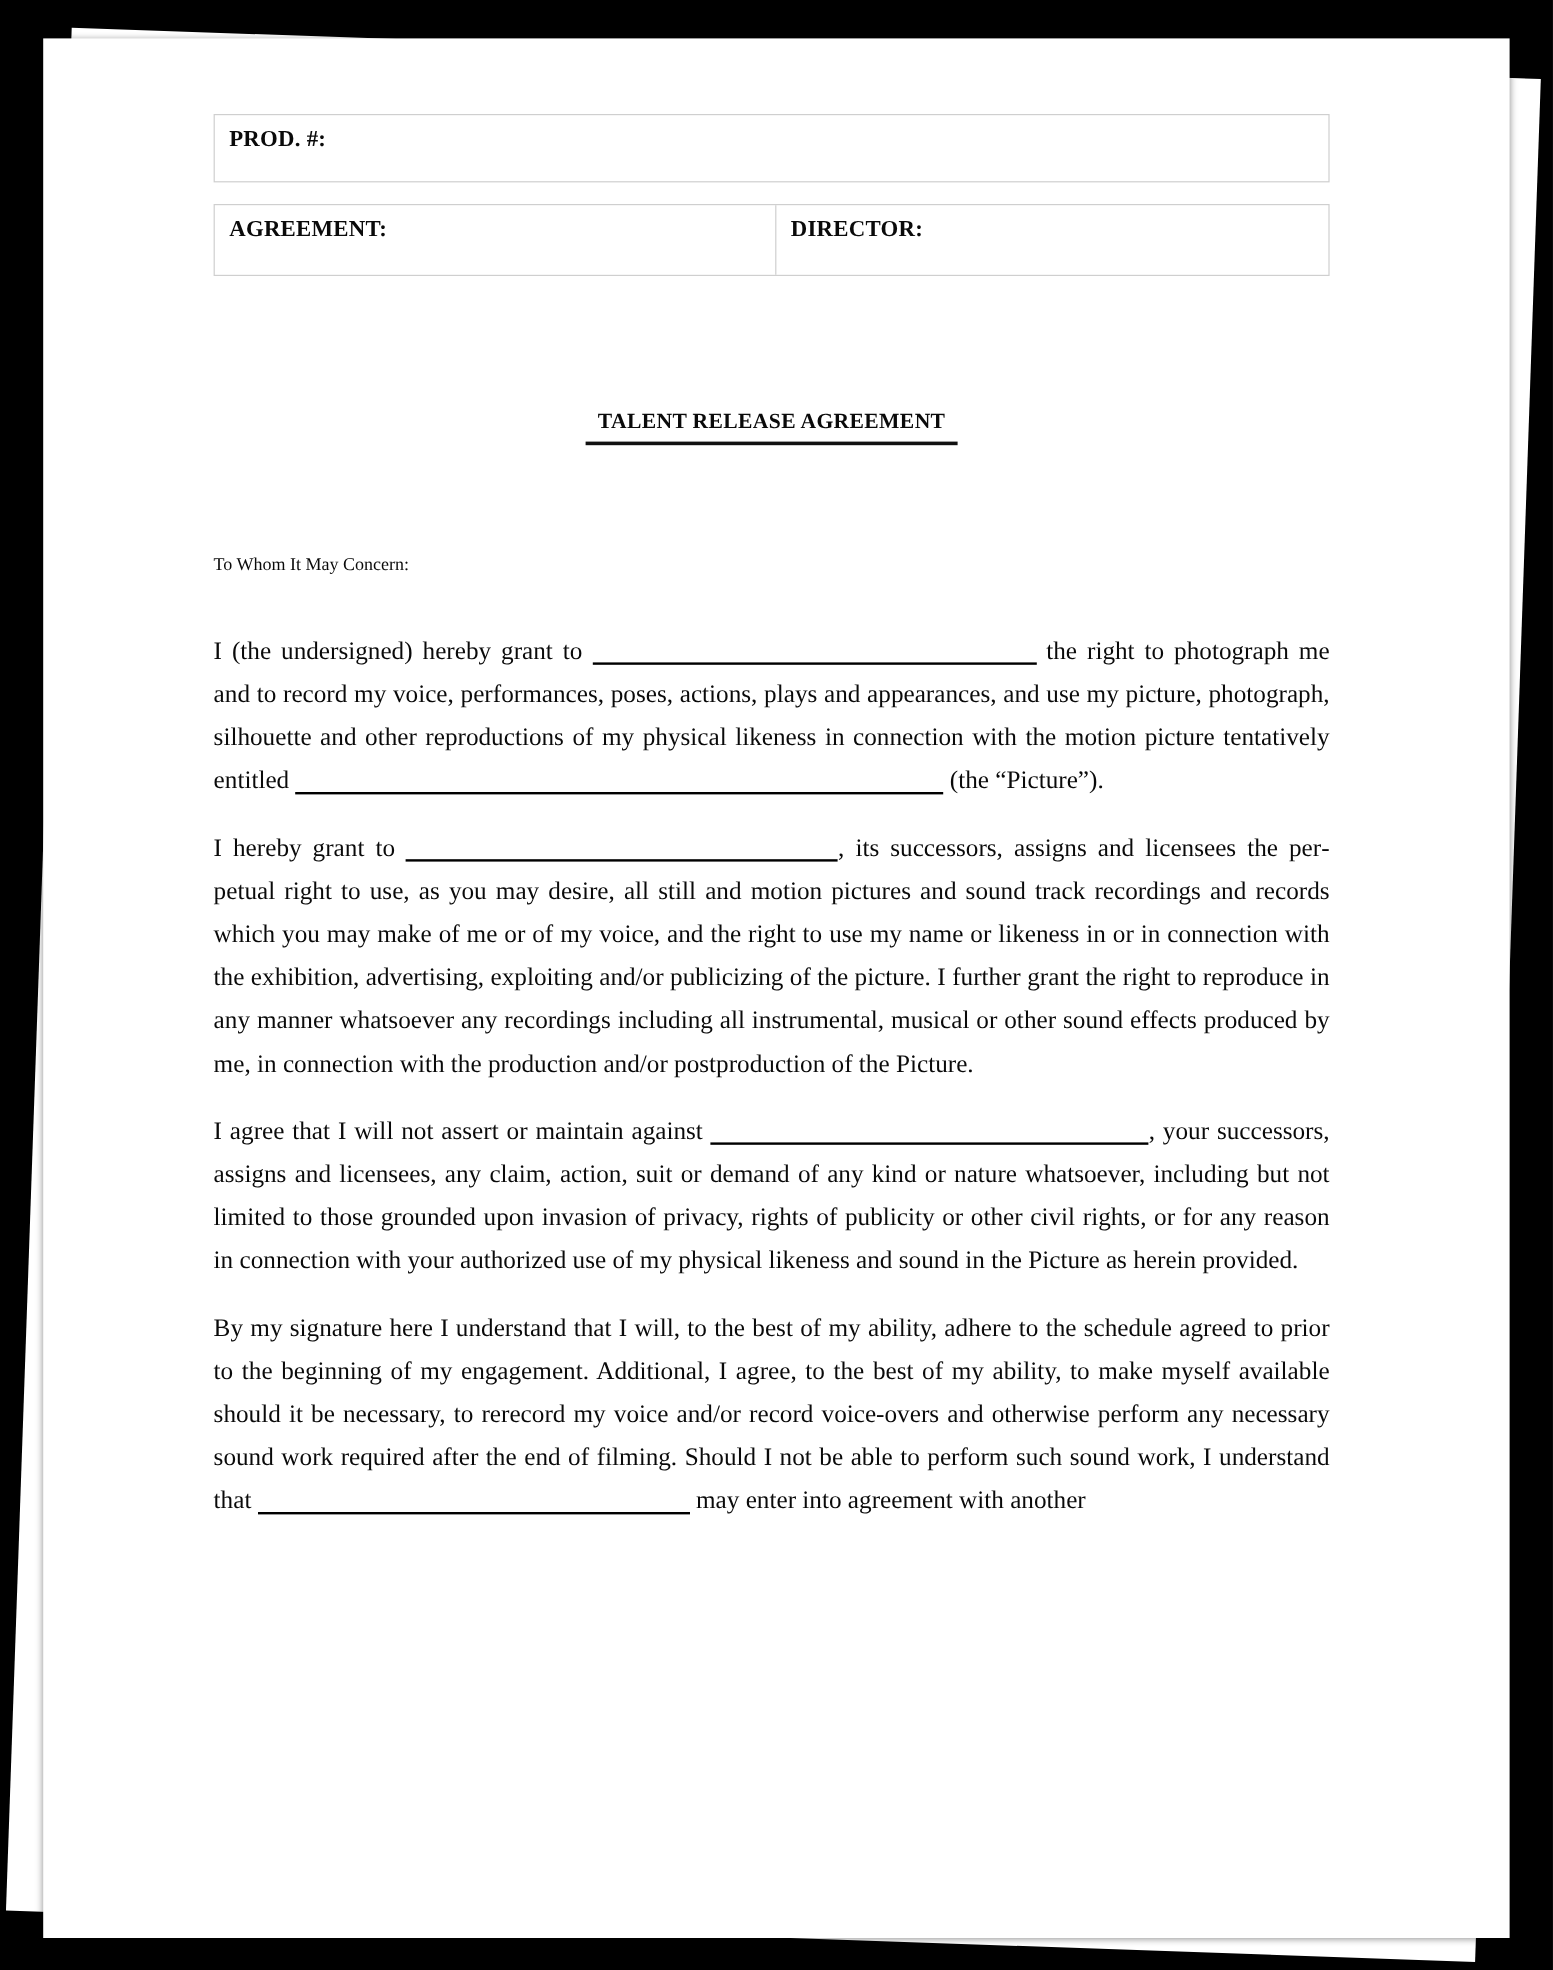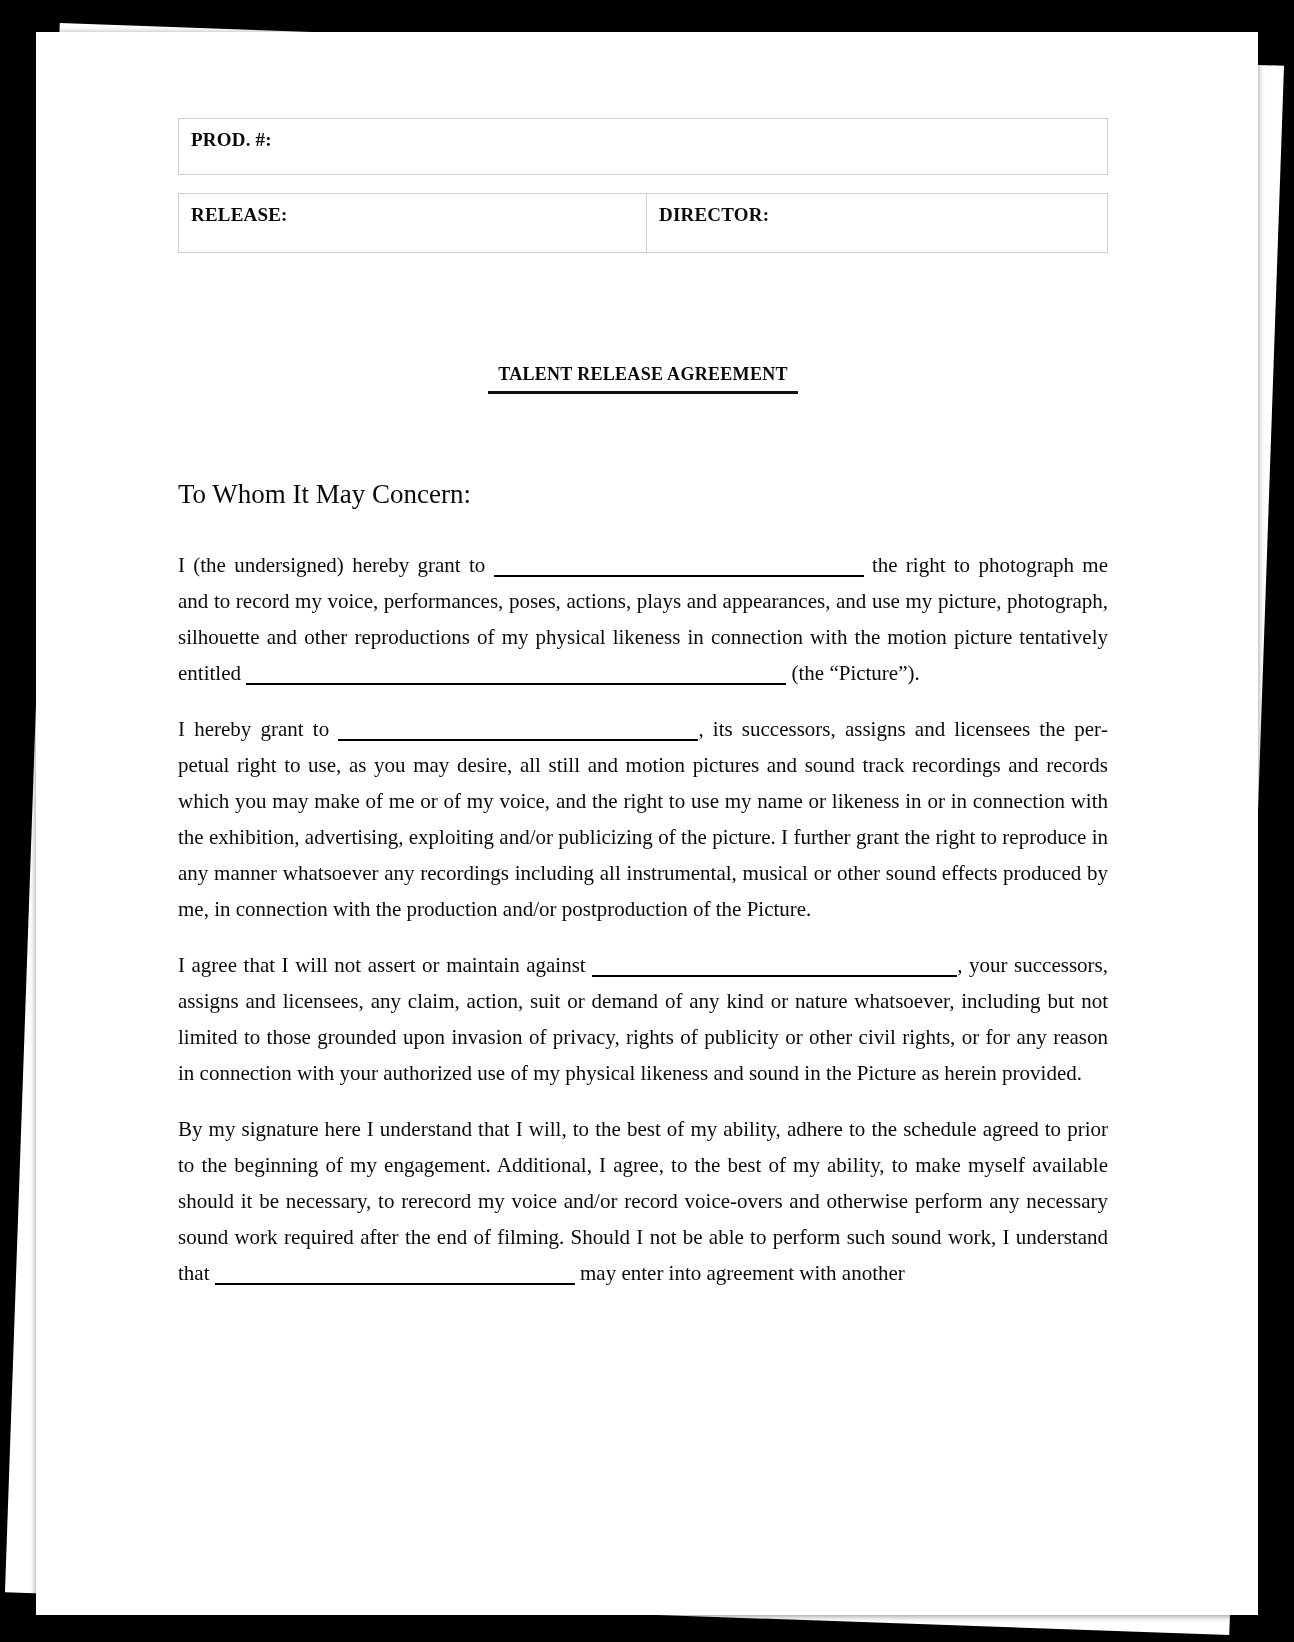--- a/index.html
+++ b/index.html
@@ -27,21 +27,21 @@
   .page.front{
     left:36px;top:32px;width:1222px;height:1583px;
     box-shadow:0 1px 6px rgba(0,0,0,0.45);
   }
   .content{
     position:absolute;inset:0;
     padding:0 150px 0 142px;
     color:var(--text);
   }
   
-  .htable{margin-top:86px;}
+  .htable{margin-top:63px;}
   .trow{display:flex;border:1px solid var(--table-border);background:#fff;}
   .trow.r1{height:57px;}
   .trow.r2{height:60px;margin-top:18px;}
   .tcell{padding:10px 12px;}
   .tcell + .tcell{border-left:1px solid var(--table-border);}
   .r1 .tcell:first-child{width:232px;flex:none;}
   .r1 .tcell:last-child{flex:1;}
   .r2 .tcell:first-child{width:467px;flex:none;}
   .r2 .tcell:last-child{flex:1;}
   .tlabel{
@@ -53,21 +53,21 @@
   .title{
     display:inline-block;
     font-size:18px;font-weight:bold;letter-spacing:0.3px;
     padding:0 10px 8px 10px;
     border-bottom:3px solid var(--rule);
     white-space:nowrap;
   }
   
   .salutation{
     margin-top:82px;margin-bottom:35px;
-    font-size:27px;line-height:36px;
+    font-size:15px;line-height:36px;
   }
   .paras p{
     margin:0 0 20px 0;
     font-size:21px;line-height:36px;
     text-align:justify;
   }
   .blank{
     display:inline-block;
     border-bottom:2px solid #000;
     height:20px;
@@ -83,21 +83,21 @@
     <div class="content">
 
       <div class="htable">
         <div class="trow r1">
           <div class="tcell">
             <span class="tlabel">PROD. #:</span>
           </div>
         </div>
         <div class="trow r2">
           <div class="tcell">
-            <span class="tlabel">RELEASE:</span>
+            <span class="tlabel">AGREEMENT:</span>
           </div>
           <div class="tcell">
             <span class="tlabel">DIRECTOR:</span>
           </div>
         </div>
       </div>
 
       <div class="title-wrap">
         <span class="title">TALENT RELEASE AGREEMENT</span>
       </div>

